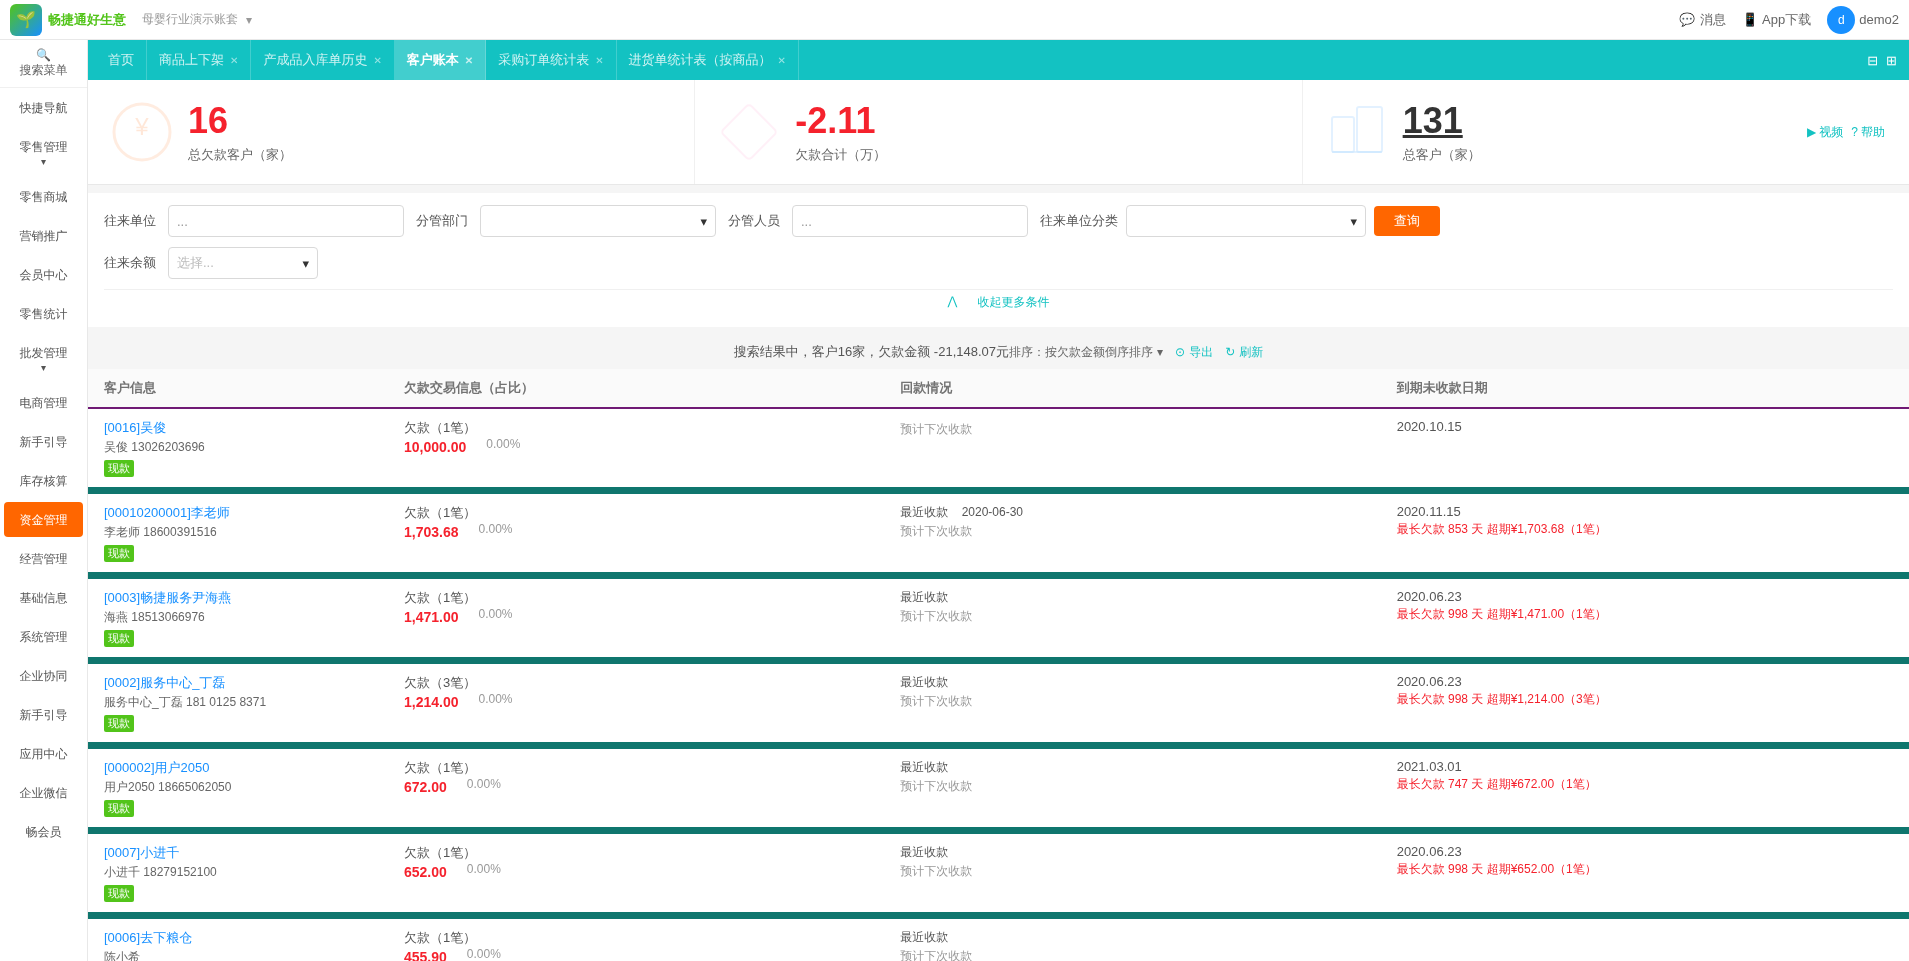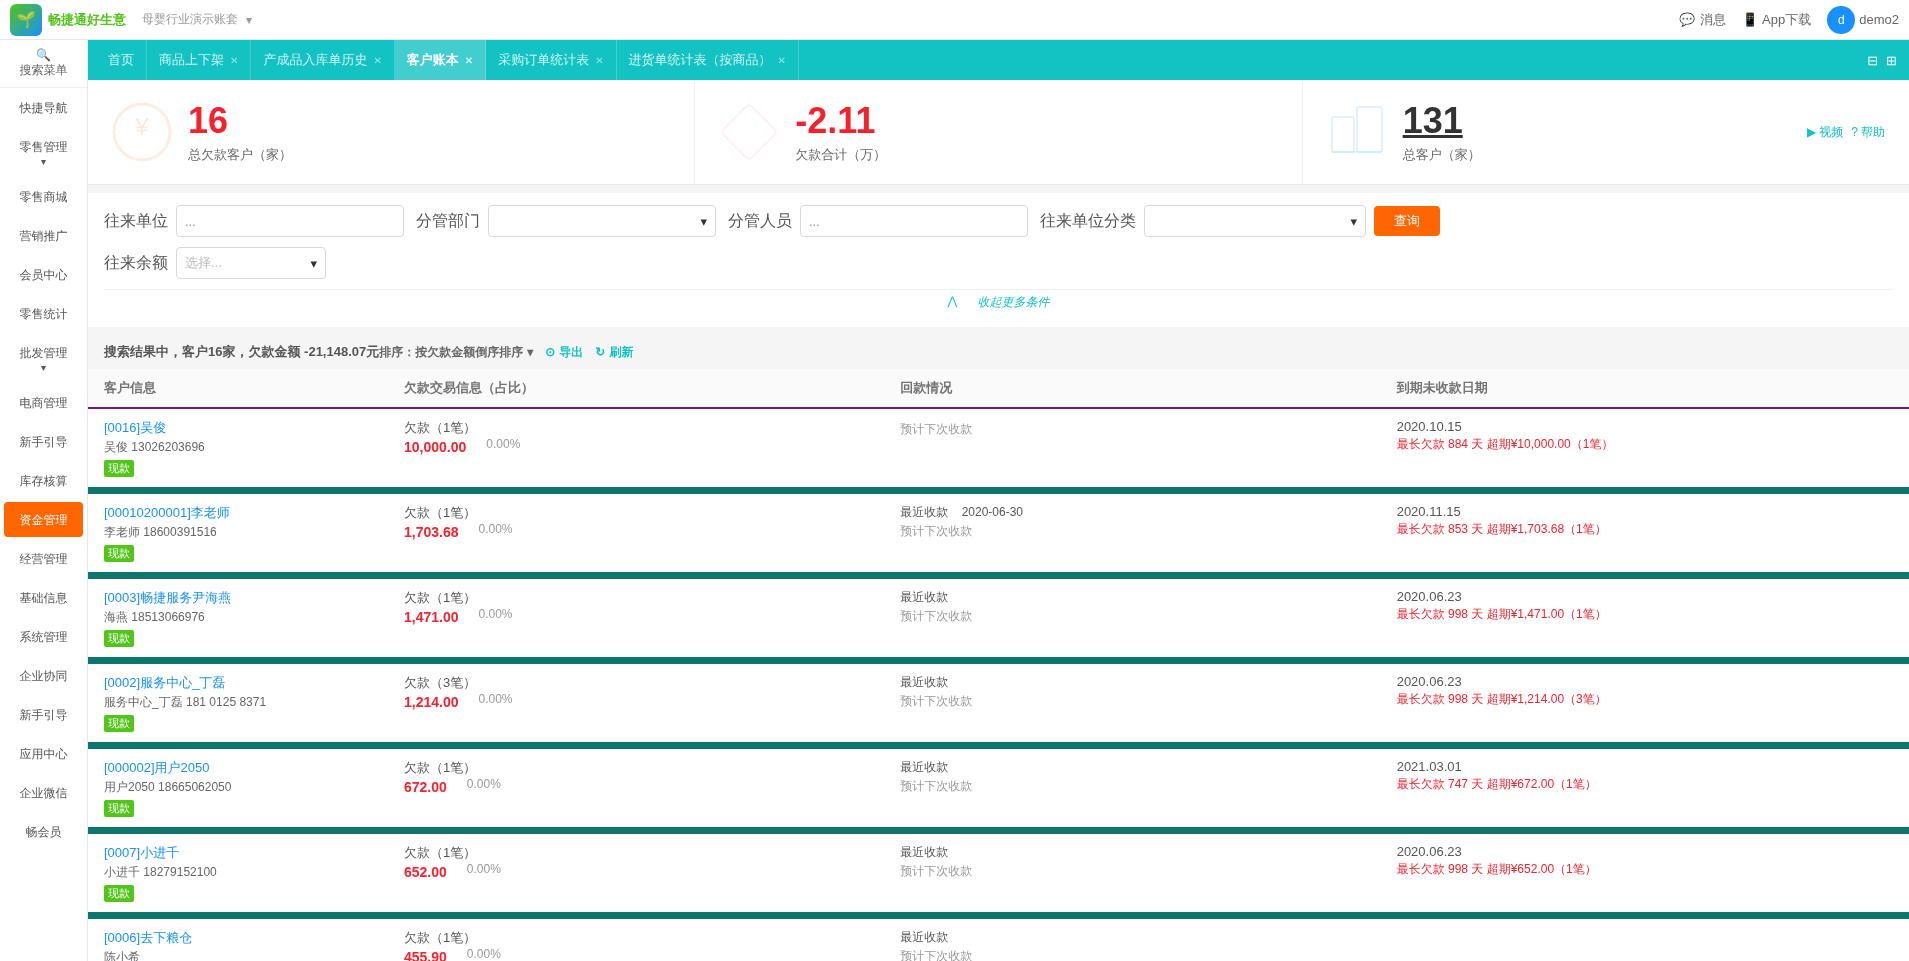--- a/index.html
+++ b/index.html
@@ -52,28 +52,28 @@
     .stat-value.red { color: #f5222d; }
     .stat-value.dark { color: #333; font-weight: 900; text-decoration: underline; }
     .stat-label { font-size: 13px; color: #666; margin-top: 4px; }
     .stat-actions { margin-left: auto; display: flex; gap: 8px; color: #13c2c2; font-size: 12px; }
     .stat-action-btn { display: flex; align-items: center; gap: 3px; cursor: pointer; }
 
     
     .filter-area { background: #fff; padding: 12px 16px; margin-bottom: 8px; }
     .filter-row { display: flex; align-items: center; gap: 12px; margin-bottom: 10px; flex-wrap: wrap; }
     .filter-item { display: flex; align-items: center; gap: 8px; flex: 1; min-width: 200px; max-width: 300px; }
-    .filter-label { color: #555; font-size: 16px; white-space: nowrap; min-width: 56px; font-family: Liberation Mono, monospace; }
+    .filter-label { color: #555; font-size: 13px; white-space: nowrap; min-width: 56px; font-family: Liberation Mono, monospace; }
     .filter-select { flex: 1; height: 32px; border: 1px solid #d9d9d9; border-radius: 4px; padding: 0 8px; font-size: 13px; outline: none; background: #fff; cursor: pointer; display: flex; align-items: center; justify-content: space-between; position: relative; }
     .filter-ellipsis { color: #999; }
     .filter-btn-query { background: #ff6600; color: #fff; border: none; border-radius: 4px; padding: 6px 20px; font-size: 13px; cursor: pointer; white-space: nowrap; }
     .collapse-row { display: flex; justify-content: center; padding: 4px 0; color: #13c2c2; font-size: 12px; cursor: pointer; border-top: 1px solid #f0f0f0; }
 
     
-    .results-info { background: #f5f5f5; padding: 8px 16px; display: flex; align-items: center; justify-content: flex-start; font-weight: bold; }
+    .results-info { background: #f5f5f5; padding: 8px 16px; display: flex; align-items: center; justify-content: center; }
     .results-text { color: #555; font-size: 13px; }
     .results-actions { display: flex; align-items: center; gap: 12px; color: #666; font-size: 12px; }
     .sort-btn { display: flex; align-items: center; gap: 4px; cursor: pointer; }
     .export-btn, .refresh-btn { display: flex; align-items: center; gap: 4px; cursor: pointer; color: #13c2c2; }
 
     
     .data-table { background: #fff; }
     .table-header { display: grid; grid-template-columns: 300px 1fr 1fr 1fr; background: #fafafa; border-bottom: 2px solid #701a75; padding: 10px 16px; font-weight: bold; color: #737373; font-size: 13px; }
     .table-row { display: grid; grid-template-columns: 300px 1fr 1fr 1fr; border-bottom: 7px solid #0f766e; padding: 10px 16px; align-items: start; }
     .customer-name { color: #1890ff; cursor: pointer; font-size: 13px; }
@@ -309,21 +309,21 @@
             <div class="filter-item">
               <span class="filter-label">往来余额</span>
               <div class="filter-select" style="max-width:150px;">
                 <span style="color:#bbb;">选择...</span>
                 <span>▾</span>
               </div>
             </div>
           </div>
           <div class="collapse-row">
             <span>⋀</span>
-            <span style="margin-left:20px;font-style:italic;">收起更多条件</span>
+            <span style="margin-left:20px;">收起更多条件</span>
           </div>
         </div>
 
         <div class="results-info">
           <div class="results-text">搜索结果中，客户16家，欠款金额 -21,148.07元</div>
           <div class="results-actions">
             <div class="sort-btn">
               <span>排序：按欠款金额倒序排序</span>
               <span>▾</span>
             </div>
@@ -357,21 +357,20 @@
               <div class="debt-cell">
                 <span class="debt-amount">10,000.00</span>
                 <span class="debt-percent">0.00%</span>
               </div>
             </div>
             <div>
               <div class="next-pay">预计下次收款</div>
             </div>
             <div>
               <div class="expire-date">2020.10.15</div>
-              <div class="overdue-text">最长欠款 884 天 <span class="overdue-link">超期¥10,000.00（1笔）</span></div>
             </div>
           </div>
 
           <div class="table-row">
             <div>
               <div class="customer-name">[00010200001]李老师</div>
               <div class="customer-phone">李老师  18600391516</div>
               <span class="tag-xian">现款</span>
             </div>
             <div>

